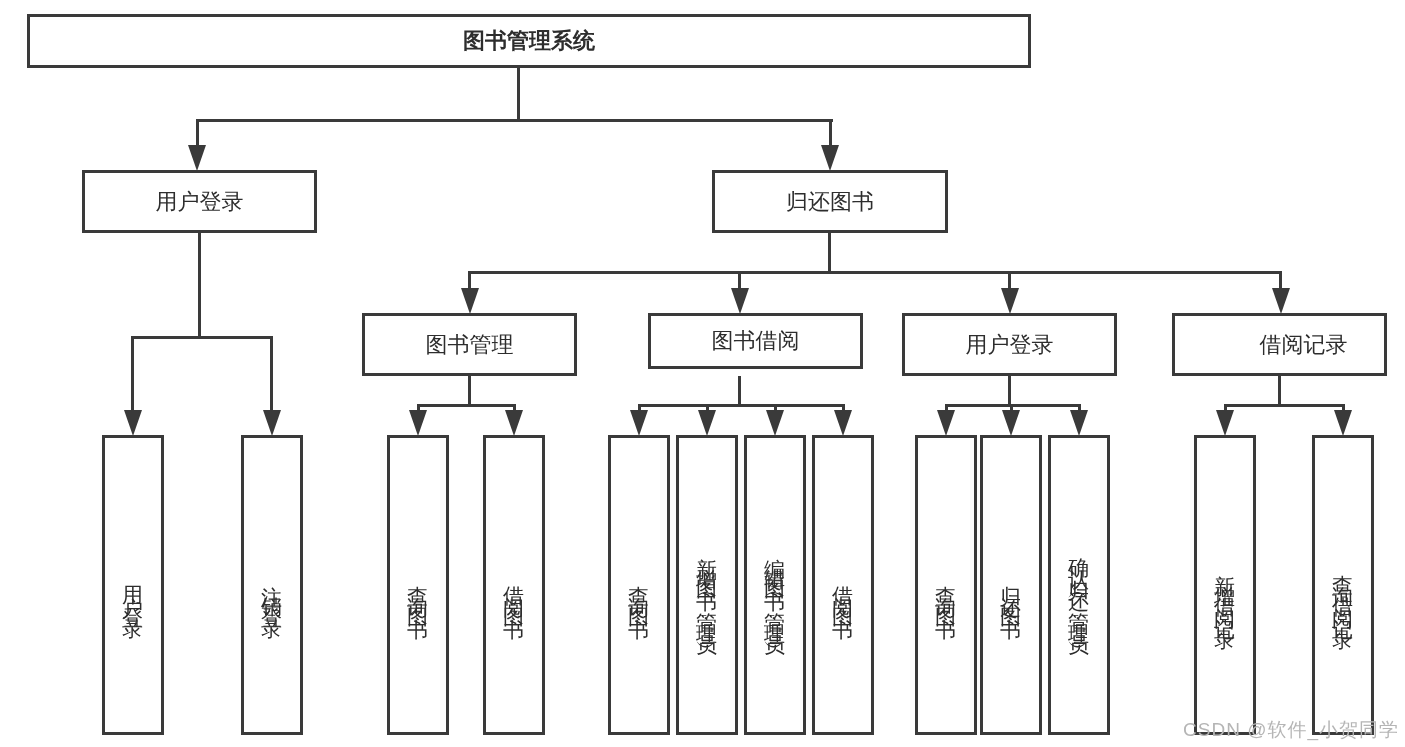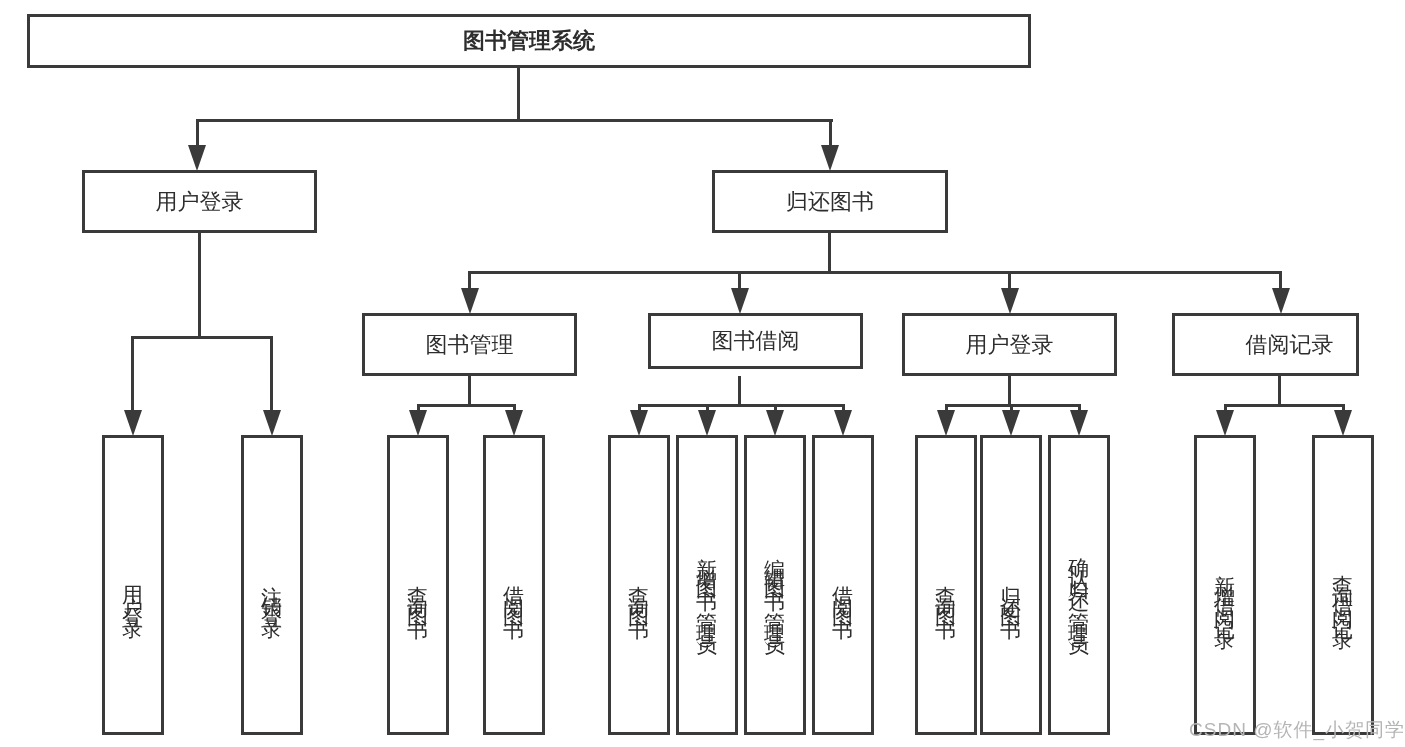--- a/index.html
+++ b/index.html
@@ -27,21 +27,21 @@
     margin-bottom:-11px; 
   }
   .line{position:absolute;background:var(--line,#3a3a3a);}
   .arrow{
     position:absolute;width:0;height:0;
     border-left:9px solid transparent;
     border-right:9px solid transparent;
     border-top:26px solid var(--line,#3a3a3a);
   }
   .watermark{
-    position:absolute;right:0;bottom:4px;
+    position:absolute;right:6px;bottom:4px;
     font-size:19px;letter-spacing:1px;
     color:var(--wm,#b5b5b5);
     z-index:10;
   }
 </style>
 </head>
 <body style="background: rgb(255, 255, 255);">
 
 <div id="diagram">
   <div id="edges-layer">
@@ -110,21 +110,21 @@
       </div>
       <div class="node" style="left: 362px; top: 313px; width: 215px; height: 63px;">
         <span class="lbl">图书管理</span>
       </div>
       <div class="node" style="left: 648px; top: 313px; width: 215px; height: 56px; text-align: right;">
         <span class="lbl">图书借阅</span>
       </div>
       <div class="node" style="left: 902px; top: 313px; width: 215px; height: 63px;">
         <span class="lbl">用户登录</span>
       </div>
-      <div class="node" style="left: 1172px; top: 313px; width: 187px; height: 63px; padding-left: 48px;">
+      <div class="node" style="left: 1172px; top: 313px; width: 215px; height: 63px; padding-left: 48px;">
         <span class="lbl">借阅记录</span>
       </div>
       <div class="node v" style="left: 102px; top: 435px; width: 62px; height: 300px;">
         <span class="lbl">用户登录</span>
       </div>
       <div class="node v" style="left: 241px; top: 435px; width: 62px; height: 300px;">
         <span class="lbl">注销登录</span>
       </div>
       <div class="node v" style="left: 387px; top: 435px; width: 62px; height: 300px;">
         <span class="lbl">查询图书</span>

